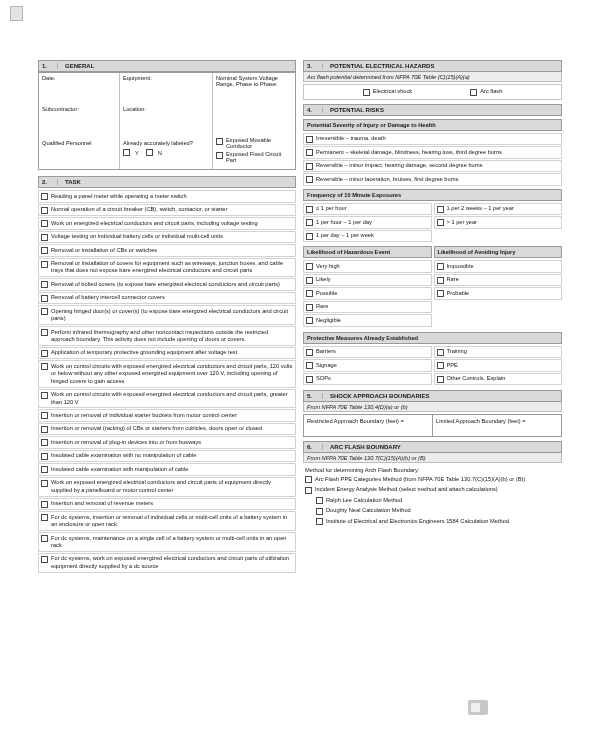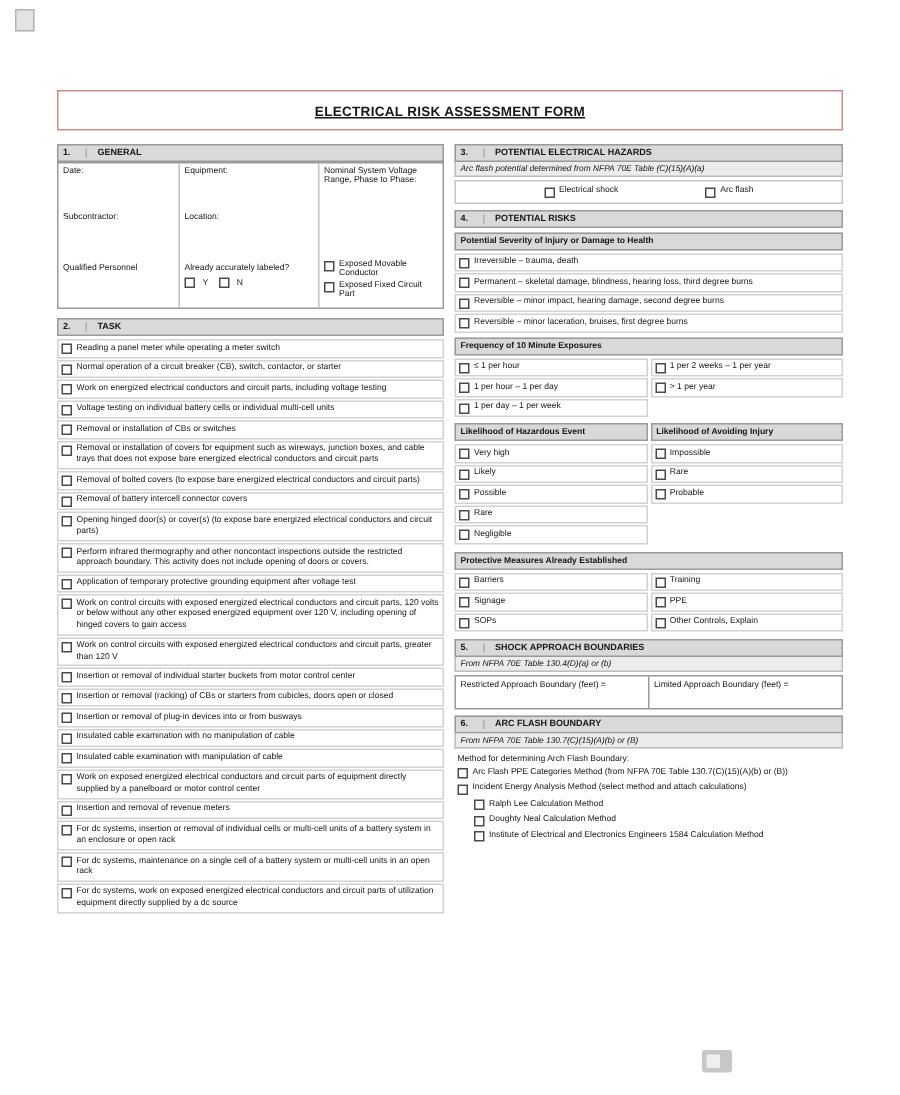--- a/index.html
+++ b/index.html
@@ -59,23 +59,20 @@
   .mlabel{font-size:5.7px;padding:2px 2px 1px;}
   .gapup{margin-top:4px;}
 </style>
 </head>
 <body>
 
 <div class="page">
   <div class="thumb"></div>
 
   <div class="content">
-    <div class="title-box">
-      <span class="t">ELECTRICAL RISK ASSESSMENT FORM</span>
-    </div>
 
     <div class="cols">
 
       <div class="col col-left">
 
         <div class="sec-h mb0">
           <span class="num">1.</span>
           <span>GENERAL</span>
         </div>
         <div class="general">

